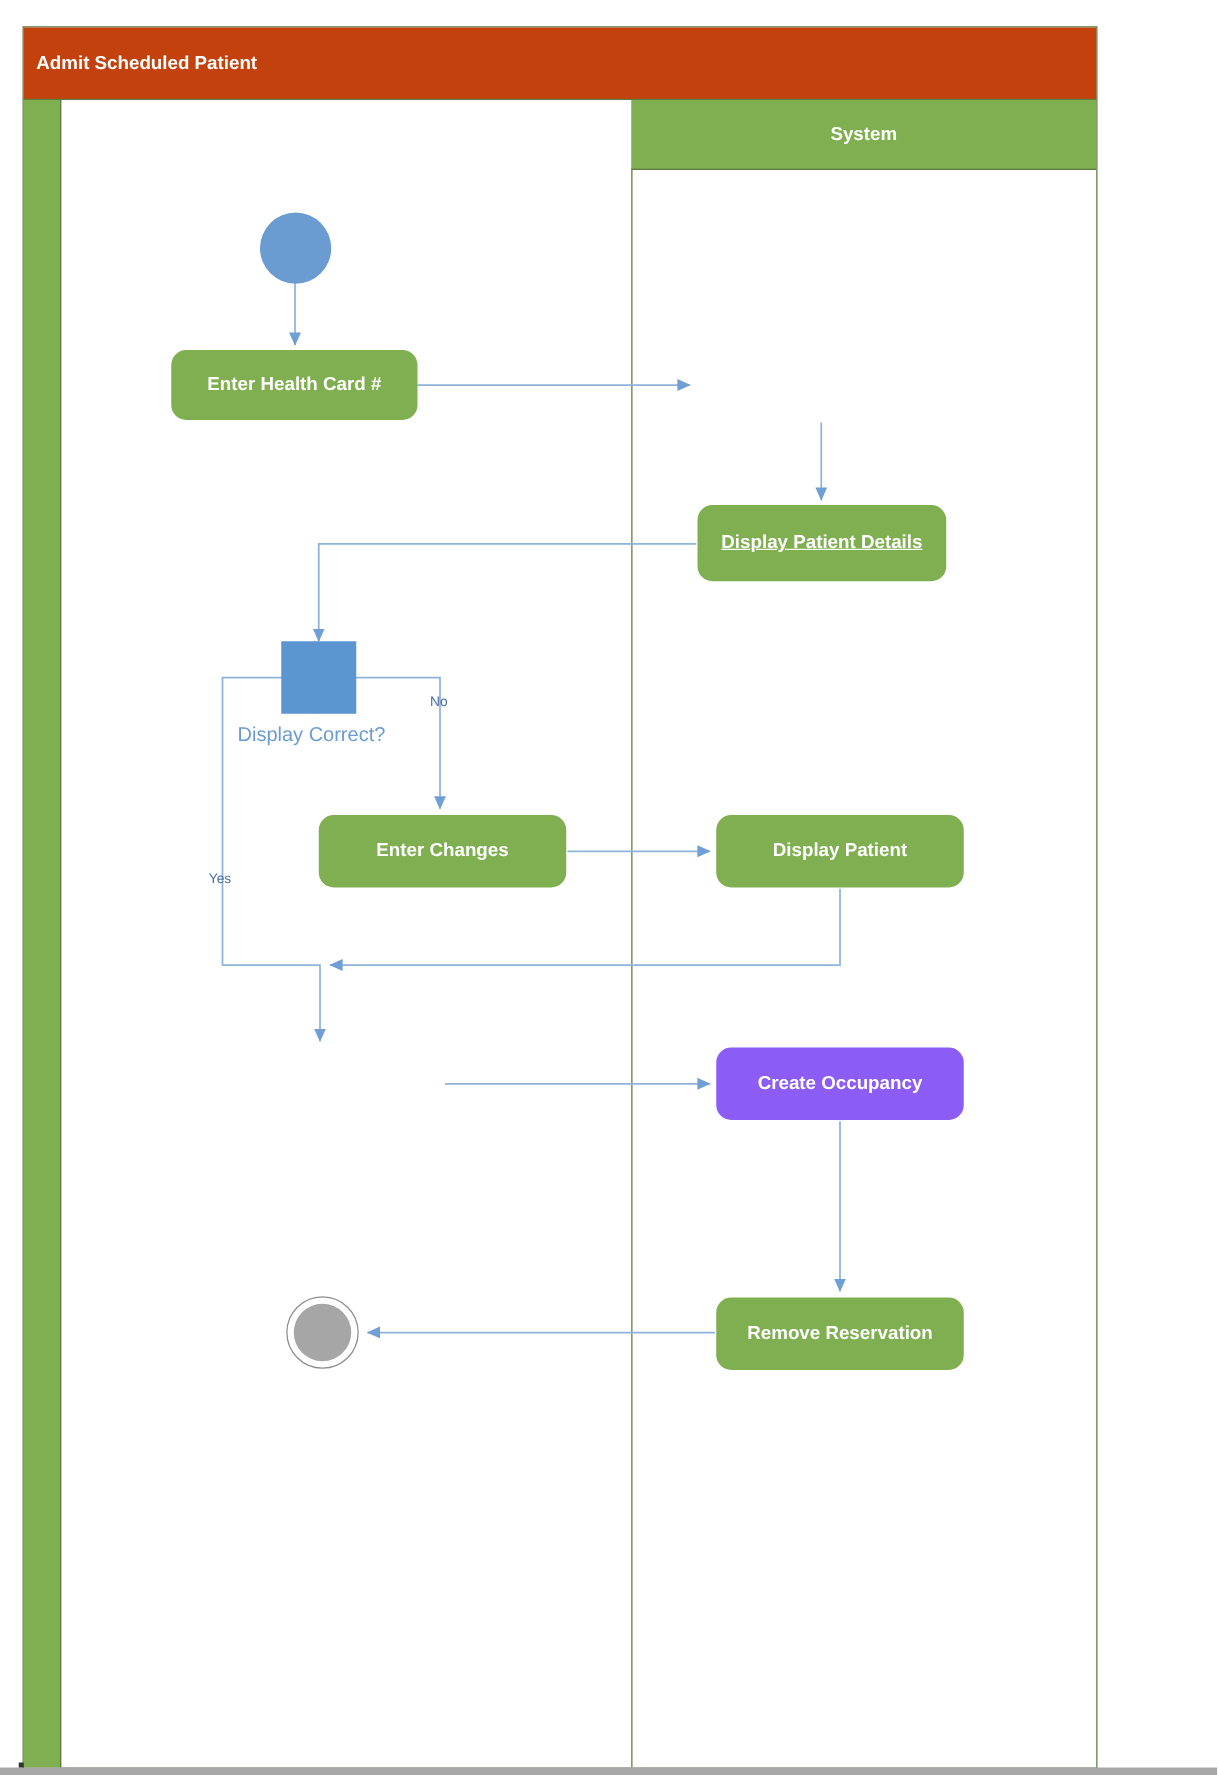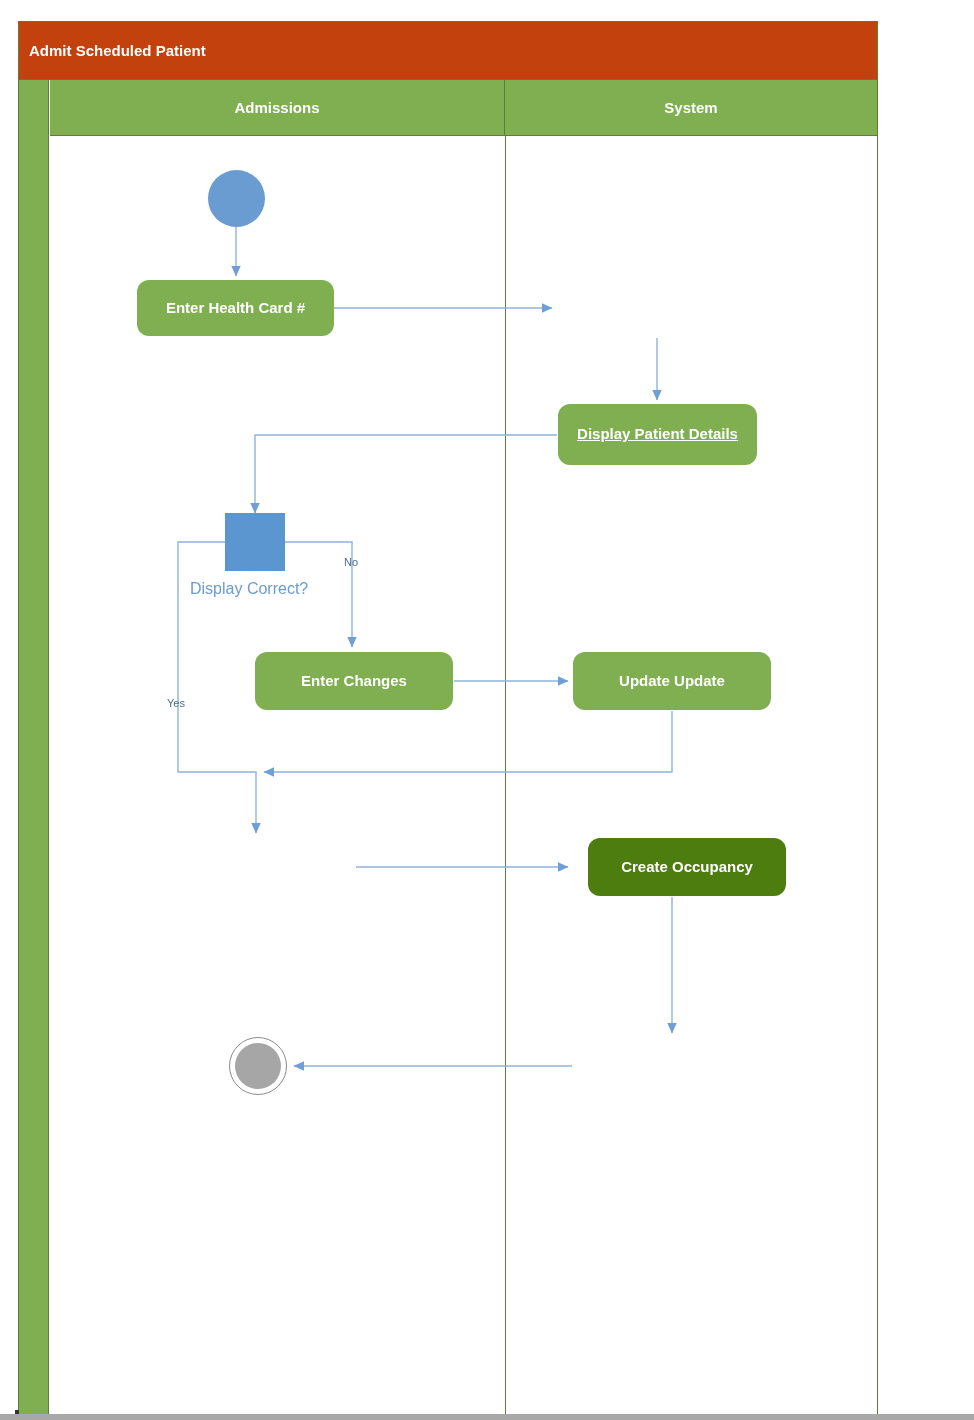--- a/index.html
+++ b/index.html
@@ -90,21 +90,21 @@
     font-size: 15px;
     font-weight: bold;
     display: flex;
     align-items: center;
     justify-content: center;
     text-align: center;
     line-height: 1.35;
     padding: 2px 6px;
   }
   .node.green  { background: #7faf50; }
-  .node.yellow { background: #4d7c0f; margin-left: 15px; }
+  .node.yellow { background: #8b5cf6; }
 
   .start-node {
     position: absolute;
     border-radius: 50%;
     background: #6a9bd1;
   }
   .end-node {
     position: absolute;
     border-radius: 50%;
     background: #ffffff;
@@ -171,21 +171,20 @@
 <div id="page">
 
   <div class="pool">
 
     <div class="pool-title">Admit Scheduled Patient</div>
 
     <div class="pool-phase">
       
     </div>
 
-    <div class="lane-header lane-1">Admissions</div>
 
     <div class="lane-header lane-2">System</div>
 
     <div class="lane-divider"></div>
   </div>
 
   <svg class="connectors" viewBox="0 0 974 1420" xmlns="http://www.w3.org/2000/svg">
     <defs>
       <marker id="arrow" markerWidth="9" markerHeight="9" refX="7.2" refY="3.4" orient="auto" markerUnits="strokeWidth">
         <path d="M0,0 L7.6,3.4 L0,6.8 z" fill="#6f9fd4"></path>
@@ -229,25 +228,26 @@
   </svg>
 
   <div class="decision-label" style="left:190px; top:580px;">Display Correct?</div>
 
   <div class="flow-label" style="left:344px; top:556px;">No</div>
 
   <div class="flow-label" style="left:167px; top:697px;">Yes</div>
 
   <div class="node green" style="left:255px; top:652px; width:198px; height:58px;">Enter Changes</div>
 
-  <div class="node green" style="left:573px; top:652px; width:198px; height:58px;">Update Update</div>
+  <div class="node green" style="left:573px; top:652px; width:198px; height:58px;">Display Patient</div>
 
 
   <div class="node yellow" style="left:573px; top:838px; width:198px; height:58px;">Create Occupancy</div>
 
+  <div class="node green" style="left:573px; top:1038px; width:198px; height:58px;">Remove Reservation</div>
 
   <div class="end-node" style="left:229px; top:1037px; width:58px; height:58px;">
     <div class="end-node-inner"></div>
   </div>
 
   <div class="bottom-bar"></div>
   <div class="corner-dot"></div>
 
 </div>
 

